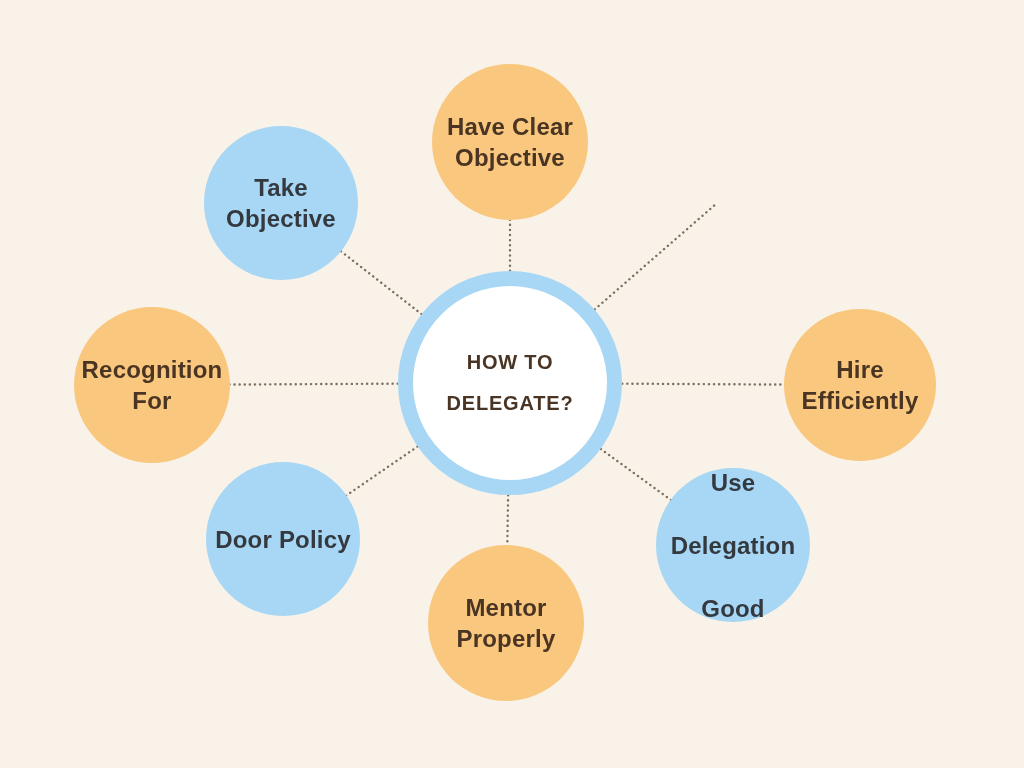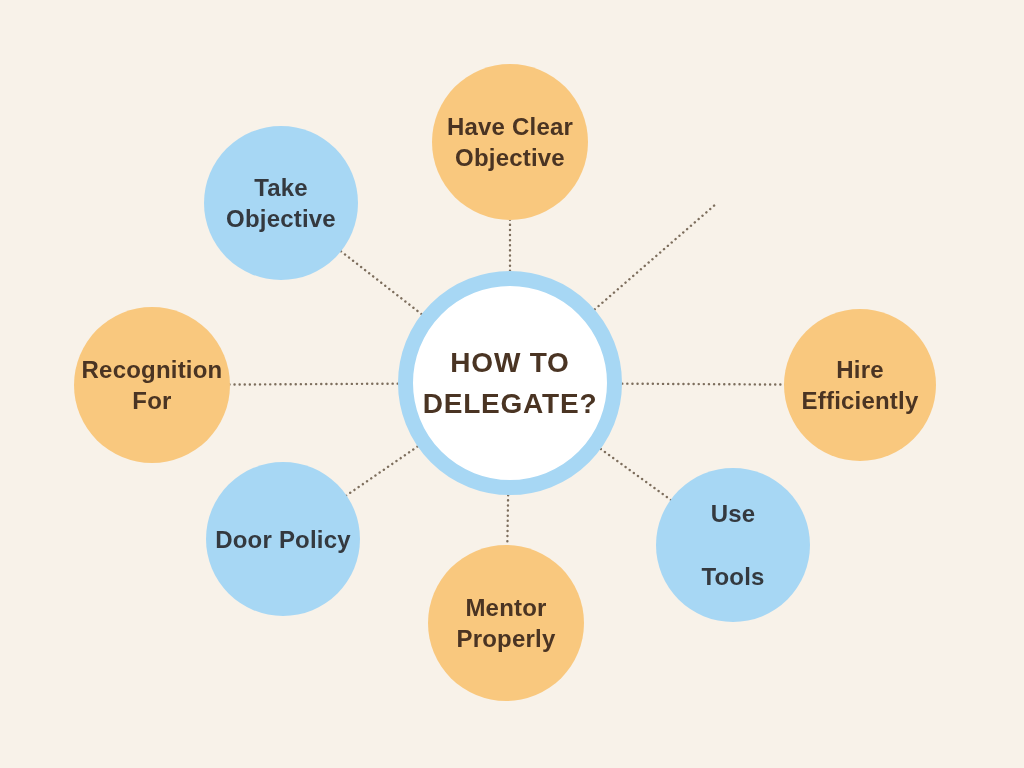--- a/index.html
+++ b/index.html
@@ -57,21 +57,21 @@
     border-radius: 50%;
     background: var(--center-fill);
     border: 15px solid var(--center-border);
     display: flex;
     flex-direction: column;
     align-items: center;
     justify-content: center;
     text-align: center;
     color: var(--text-brown);
     font-weight: 700;
-    font-size: 28px;
+    font-size: 20px;
     line-height: 41px;
     letter-spacing: 0.8px;
   }
   .line { display: block; }
 </style>
 </head>
 <body>
 
 <div class="stage">
 
@@ -92,21 +92,22 @@
   </div>
 
 
   <div class="node node--orange" style="left:784px; top:309px; width:152px; height:152px;">
     <span class="line">Hire</span>
     <span class="line">Efficiently</span>
   </div>
 
   <div class="node node--blue" style="left:656px; top:468px; width:154px; height:154px;gap:32px;">
     <span class="line">Use</span>
-    <span class="line">Tools</span>
+    <span class="line">Delegation</span>
+    <span class="line">Good</span>
   </div>
 
   <div class="node node--orange" style="left:428px; top:545px; width:156px; height:156px;">
     <span class="line">Mentor</span>
     <span class="line">Properly</span>
   </div>
 
   <div class="node node--blue" style="left:206px; top:462px; width:154px; height:154px;">
     <span class="line">Door Policy</span>
   </div>

